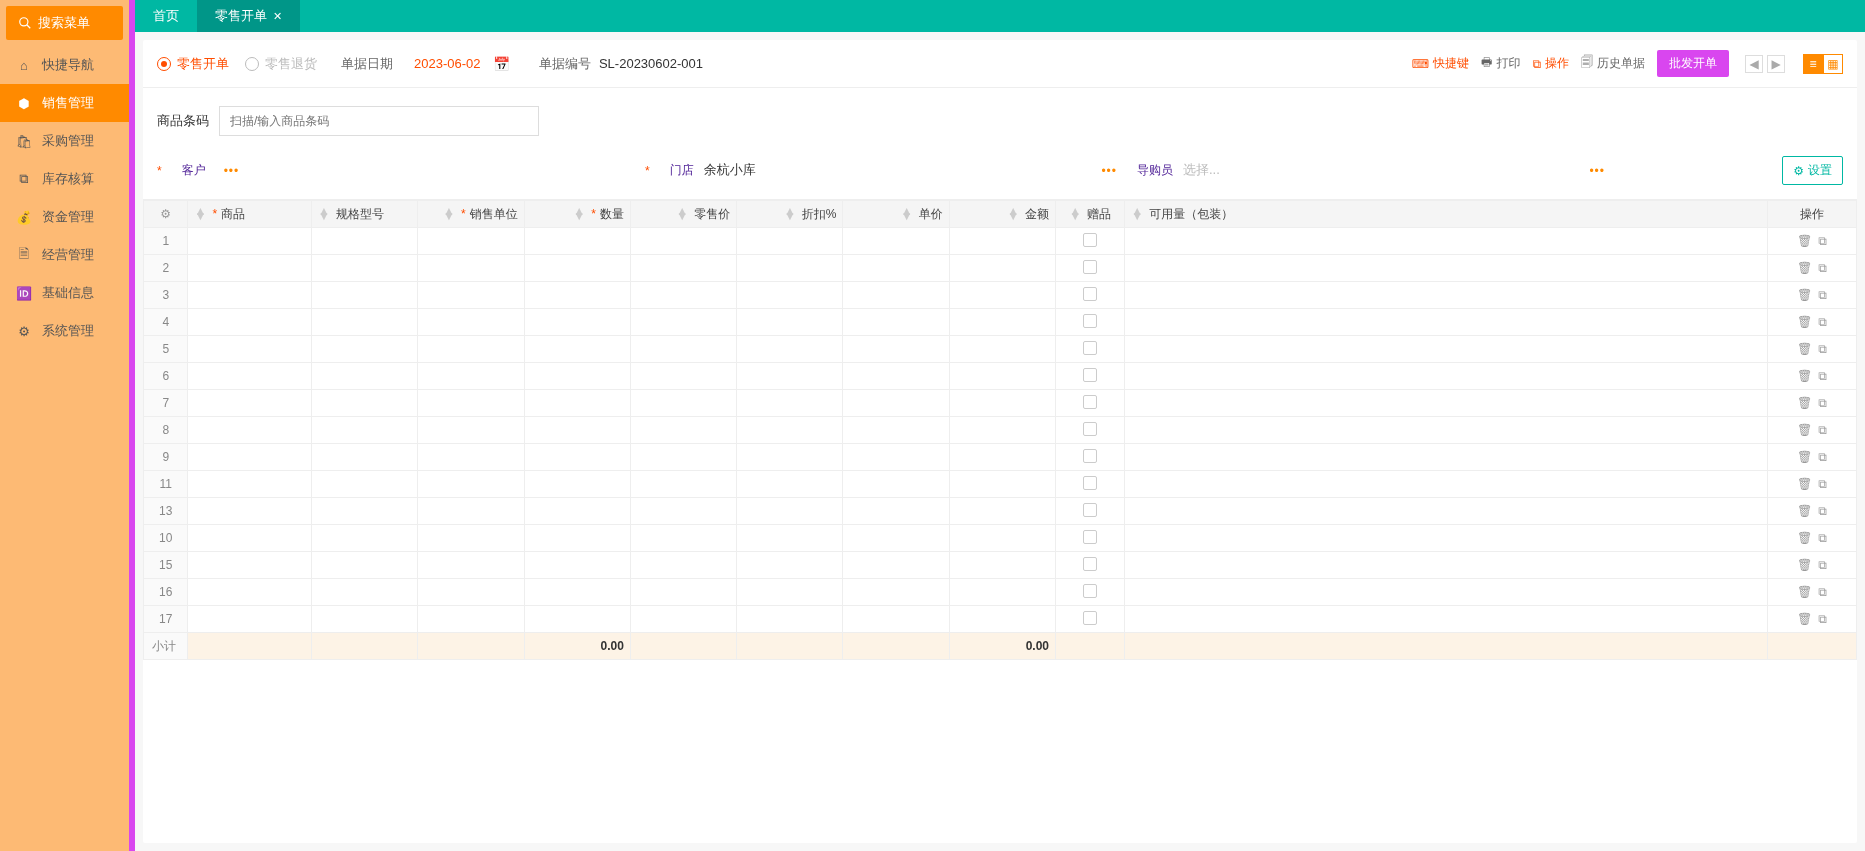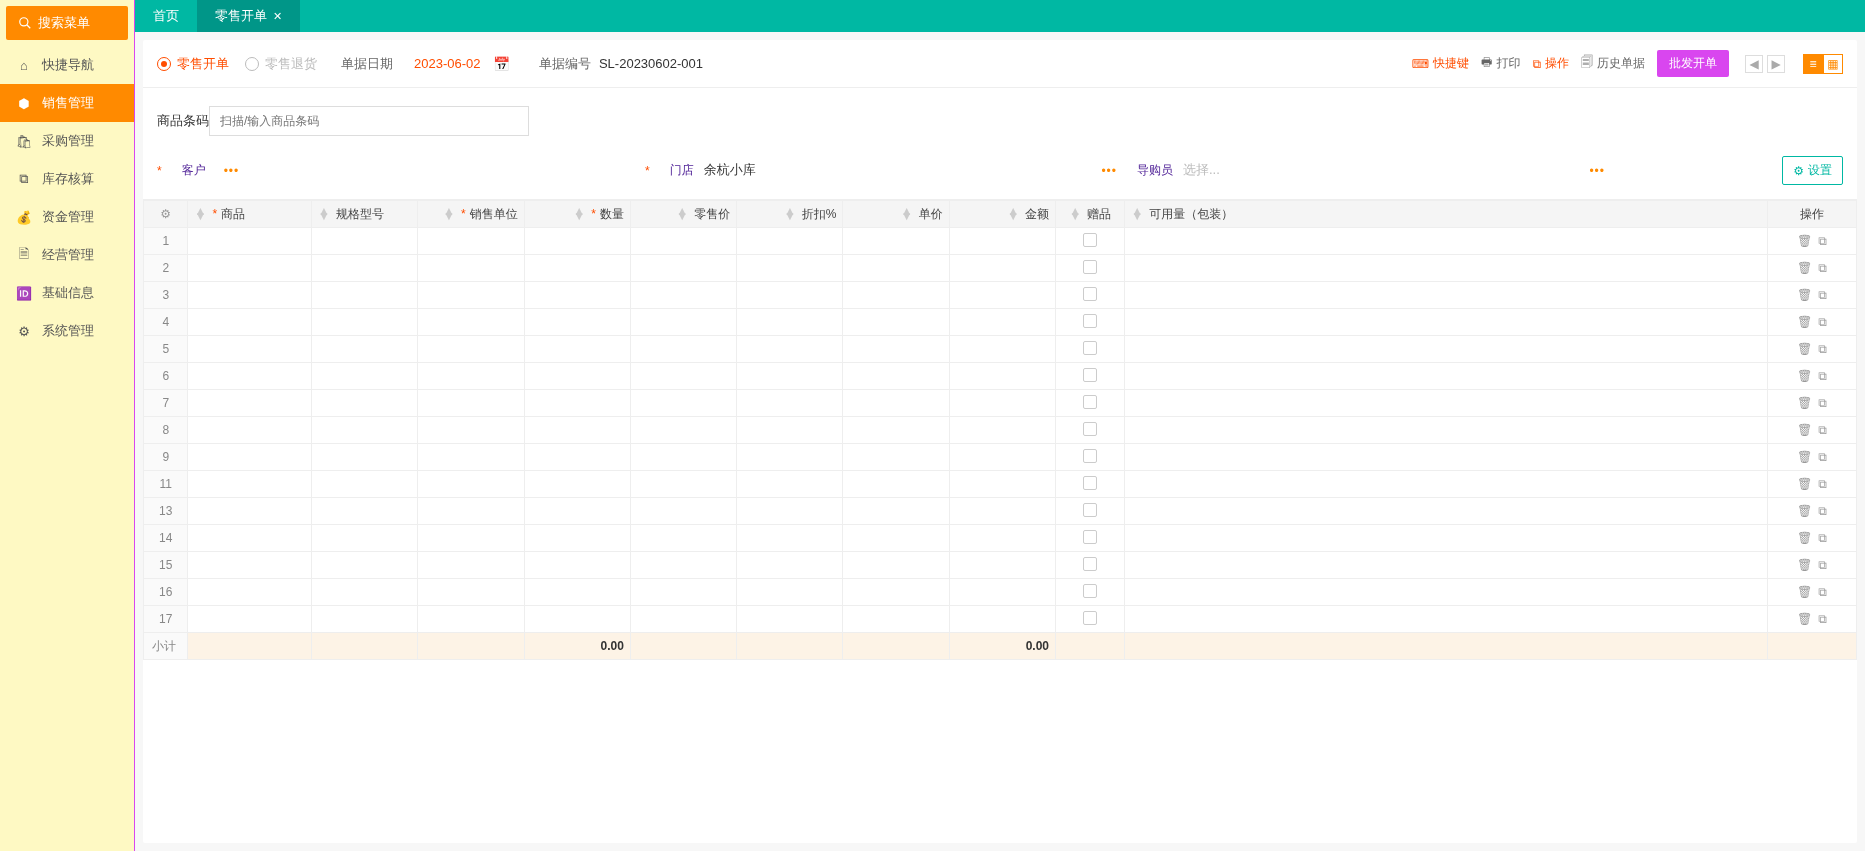--- a/index.html
+++ b/index.html
@@ -1,20 +1,20 @@
 <!DOCTYPE html>
 <html><head>
 <meta charset="utf-8">
 <style>
   * { box-sizing: border-box; margin: 0; padding: 0; }
   body { font-family: "Microsoft YaHei", Arial, sans-serif; font-size: 12px; color: #333; background: #f7f7f7; overflow: hidden; }
   .app { display: flex; height: 851px; width: 1865px; position: relative; }
   
   
-  .sidebar { width: 135px; background: #fef9c3; border-right: 1px solid #d946ef; flex-shrink: 0; }
+  .sidebar { width: 135px; background: #fdba74; border-right: 6px solid #d946ef; flex-shrink: 0; }
   .search-menu { background: #ff8a00; color: #fff; height: 34px; display: flex; align-items: center; padding: 0 12px; font-size: 13px; margin: 6px; border-radius: 2px; cursor: pointer; }
   .search-menu svg { margin-right: 6px; }
   .menu-item { height: 38px; display: flex; align-items: center; padding: 0 16px; font-size: 13px; color: #555; cursor: pointer; }
   .menu-item.active { background: #ff8a00; color: #fff; }
   .menu-item .mi-icon { width: 16px; height: 16px; margin-right: 10px; display: inline-flex; align-items: center; justify-content: center; }
   
   
   .main { flex: 1; display: flex; flex-direction: column; min-width: 0; }
   .tabbar { background: #00b8a3; height: 32px; display: flex; align-items: stretch; }
   .tab { padding: 2px 18px; display: flex; align-items: center; color: #fff; font-size: 13px; cursor: pointer; position: relative; }
@@ -46,21 +46,21 @@
   .btn-primary { background:#d946ef; color:#fff; padding:5px 12px; border-radius:2px; cursor:pointer; font-size:12px; }
   .nav-arrows { display:flex; align-items:center; gap:4px; margin-left:4px; }
   .arrow-btn { width:18px; height:18px; border:1px solid #ddd; display:flex; align-items:center; justify-content:center; color:#aaa; cursor:pointer; background:#fff; }
   .view-toggle { display:flex; margin-left:6px; }
   .vt-btn { width:20px; height:20px; display:flex; align-items:center; justify-content:center; border:1px solid #ff8a00; cursor:pointer; }
   .vt-btn.on { background:#ff8a00; color:#fff; }
   .vt-btn.off { background:#fff; color:#ff8a00; }
   
   
   .barcode-row { padding: 18px 14px 6px; display:flex; align-items:center; }
-  .barcode-row .lbl { font-size:13px; color:#333; }
+  .barcode-row .lbl { font-size:13px; color:#333; margin-right:10px; }
   .barcode-input { width:320px; height:30px; border:1px solid #ddd; padding:0 10px; font-size:12px; }
   
   
   .filter-row { padding: 14px; display:flex; align-items:center; gap: 8px; }
   .f-field { display:flex; align-items:center; flex:1; max-width: 480px; }
   .f-field .req { color:#ff4d00; margin-right:4px; }
   .f-field .lbl { color:#4c1d95; margin-right:10px; font-size:12px; min-width:40px; text-align:right; }
   .f-field .val { flex:1; color:#333; font-size:13px; padding: 4px 0; border-bottom:1px solid transparent; }
   .f-field .more { color:#ff8a00; cursor:pointer; padding:0 8px; letter-spacing:1px; }
   .f-field.placeholder .val { color:#bbb; }
@@ -530,21 +530,21 @@
                   <td class="col-gift"><span class="chk"></span></td>
                   <td></td>
                   <td class="col-ops">
                     <div class="row-ops">
                       <span>🗑</span>
                       <span>⧉</span>
                     </div>
                   </td>
                 </tr>
                 <tr>
-                  <td class="col-idx">14</td>
+                  <td class="col-idx">10</td>
                   <td></td>
                   <td></td>
                   <td></td>
                   <td></td>
                   <td></td>
                   <td></td>
                   <td></td>
                   <td></td>
                   <td class="col-gift"><span class="chk"></span></td>
                   <td></td>

